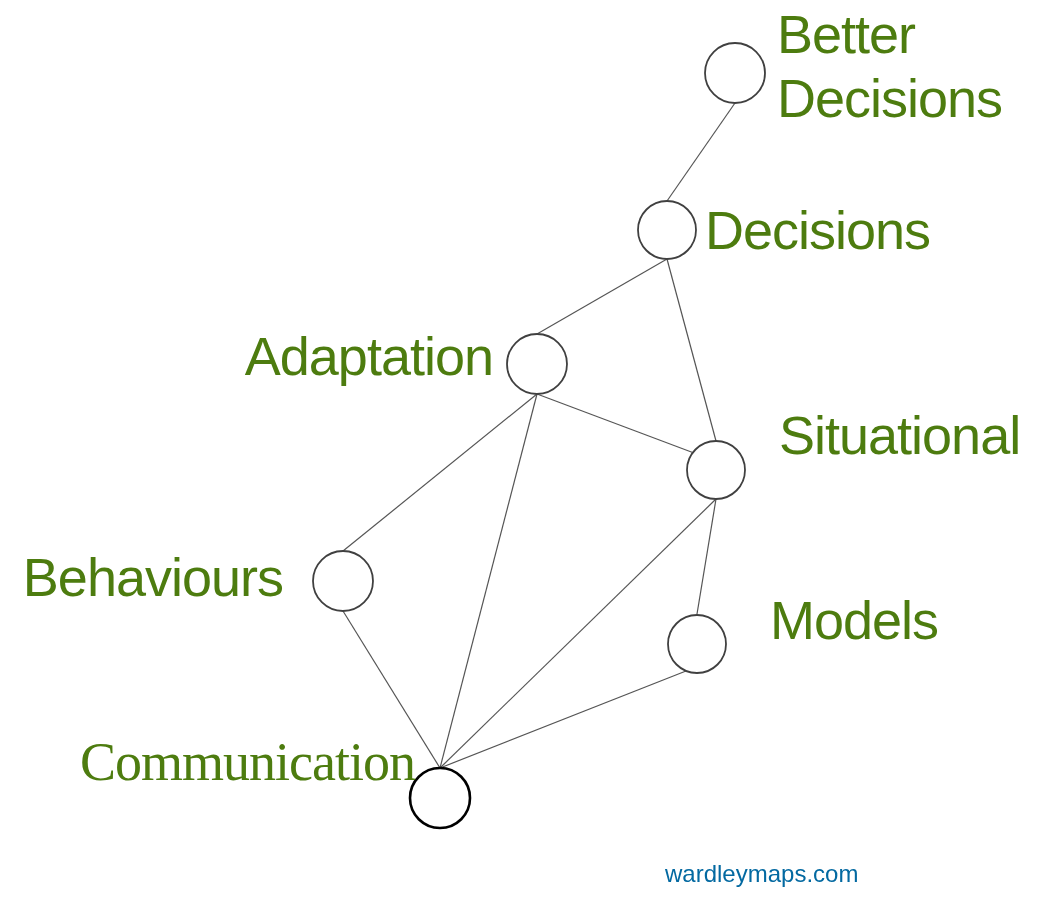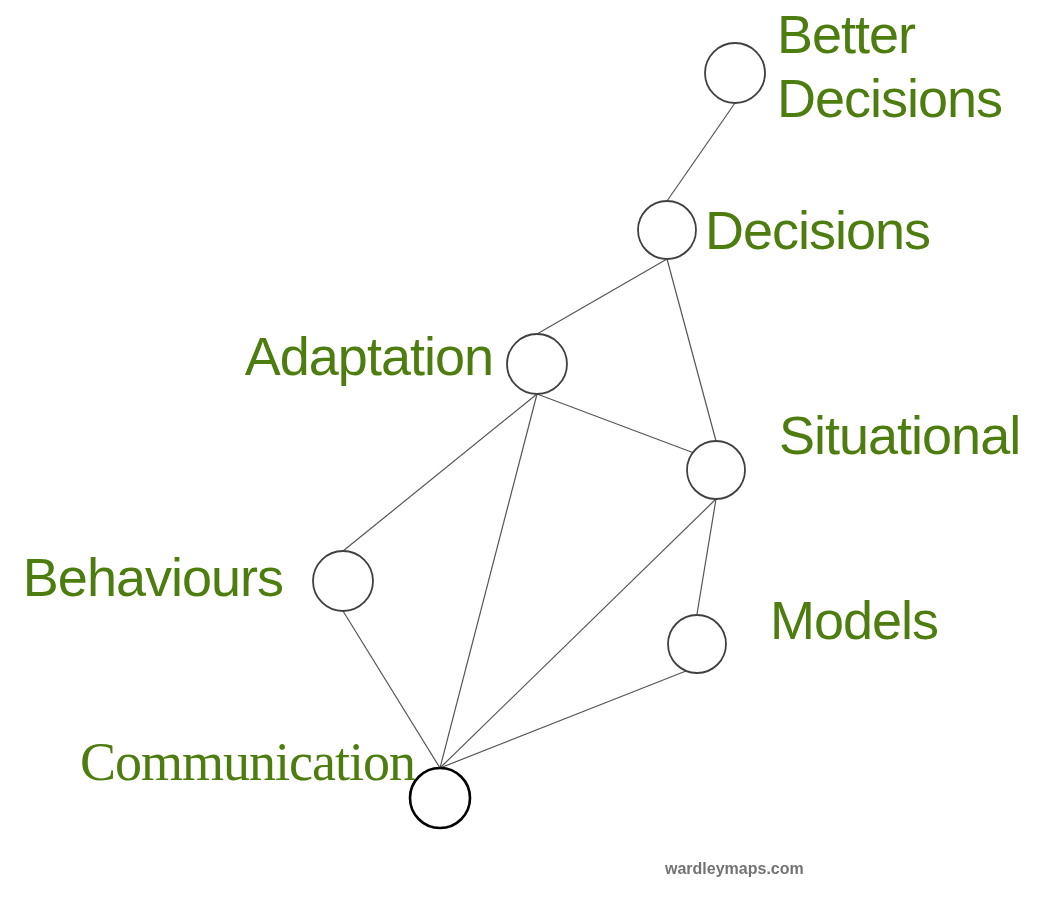--- a/index.html
+++ b/index.html
@@ -41,23 +41,22 @@
     font-size: 54px;
     line-height: 64px;
     color: #4d7c0f;
     white-space: nowrap;
     letter-spacing: -1px;
   }
   .watermark {
     position: absolute;
     left: 665px;
     top: 860px;
-    font-size: 16px;
-    color: #737373;
-    font-weight: bold;
+    font-size: 24px;
+    color: #0369a1;
   }
 </style>
 </head>
 <body>
 
 <div id="stage">
   <svg id="diagram-svg" viewBox="0 0 1060 904">
       <line x1="735" y1="103" x2="667" y2="201" class="edge"></line>
       <line x1="667" y1="259" x2="537" y2="334" class="edge"></line>
       <line x1="667" y1="259" x2="716" y2="441" class="edge"></line>

